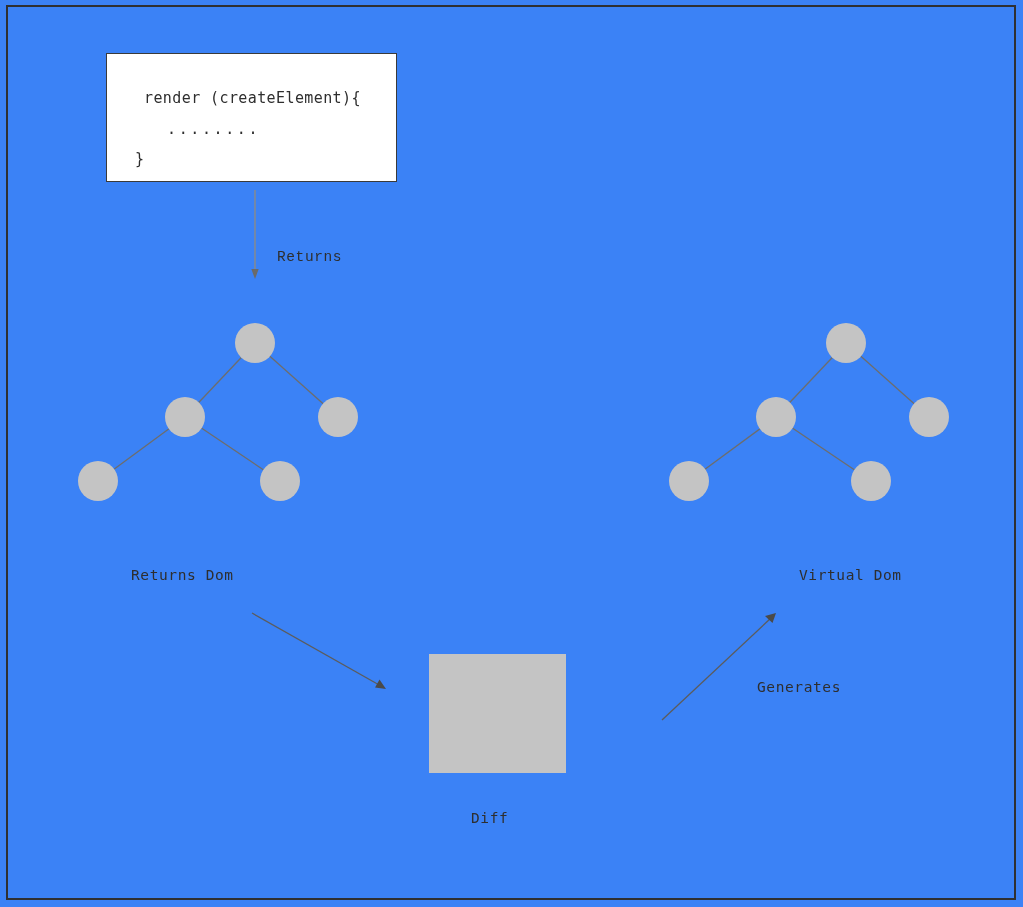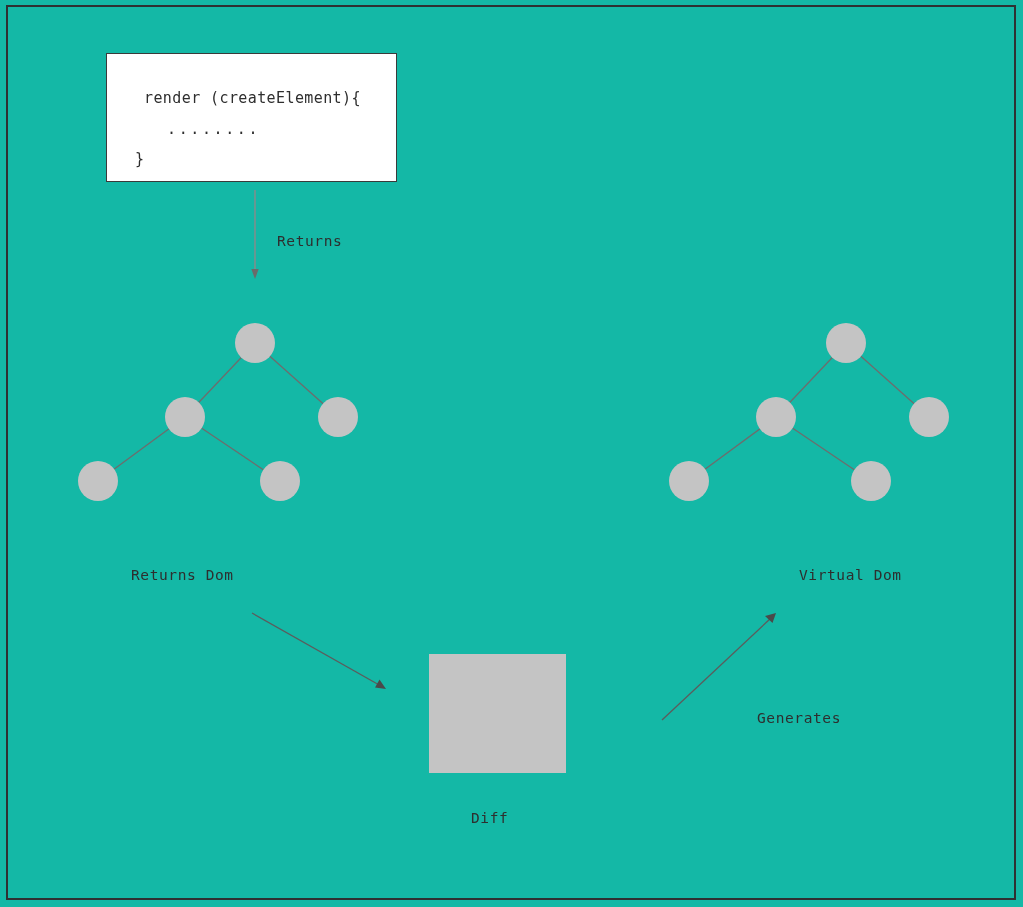--- a/index.html
+++ b/index.html
@@ -8,21 +8,21 @@
     padding: 0;
     background: #ffffff;
   }
   body {
     font-family: "DejaVu Sans Mono", "Liberation Mono", monospace;
   }
   #canvas {
     position: relative;
     width: 1023px;
     height: 907px;
-    background: #14b8a6;
+    background: #3b82f6;
     overflow: hidden;
   }
   
   #outer-frame {
     position: absolute;
     left: 6px;
     top: 5px;
     width: 1010px;
     height: 895px;
     border: 2px solid #2f3032;
@@ -54,24 +54,24 @@
 
   
   .label {
     position: absolute;
     font-family: "DejaVu Sans Mono", "Liberation Mono", monospace;
     font-size: 14.5px;
     color: #2e2e2e;
     white-space: nowrap;
     letter-spacing: 0.6px;
   }
-  #label-returns   { left: 277px; top: 233px; }
+  #label-returns   { left: 277px; top: 249px; font-family: Liberation Mono, monospace; }
   #label-virtual   { left: 131px; top: 567px; }
   #label-actual    { left: 799px; top: 567px; }
-  #label-generates { left: 757px; top: 679px; margin-top: 31px; }
+  #label-generates { left: 757px; top: 679px; }
   #label-diff      { left: 471px; top: 810px; }
 
   
   #vector-layer {
     position: absolute;
     left: 0;
     top: 0;
     width: 1023px;
     height: 907px;
     pointer-events: none;

